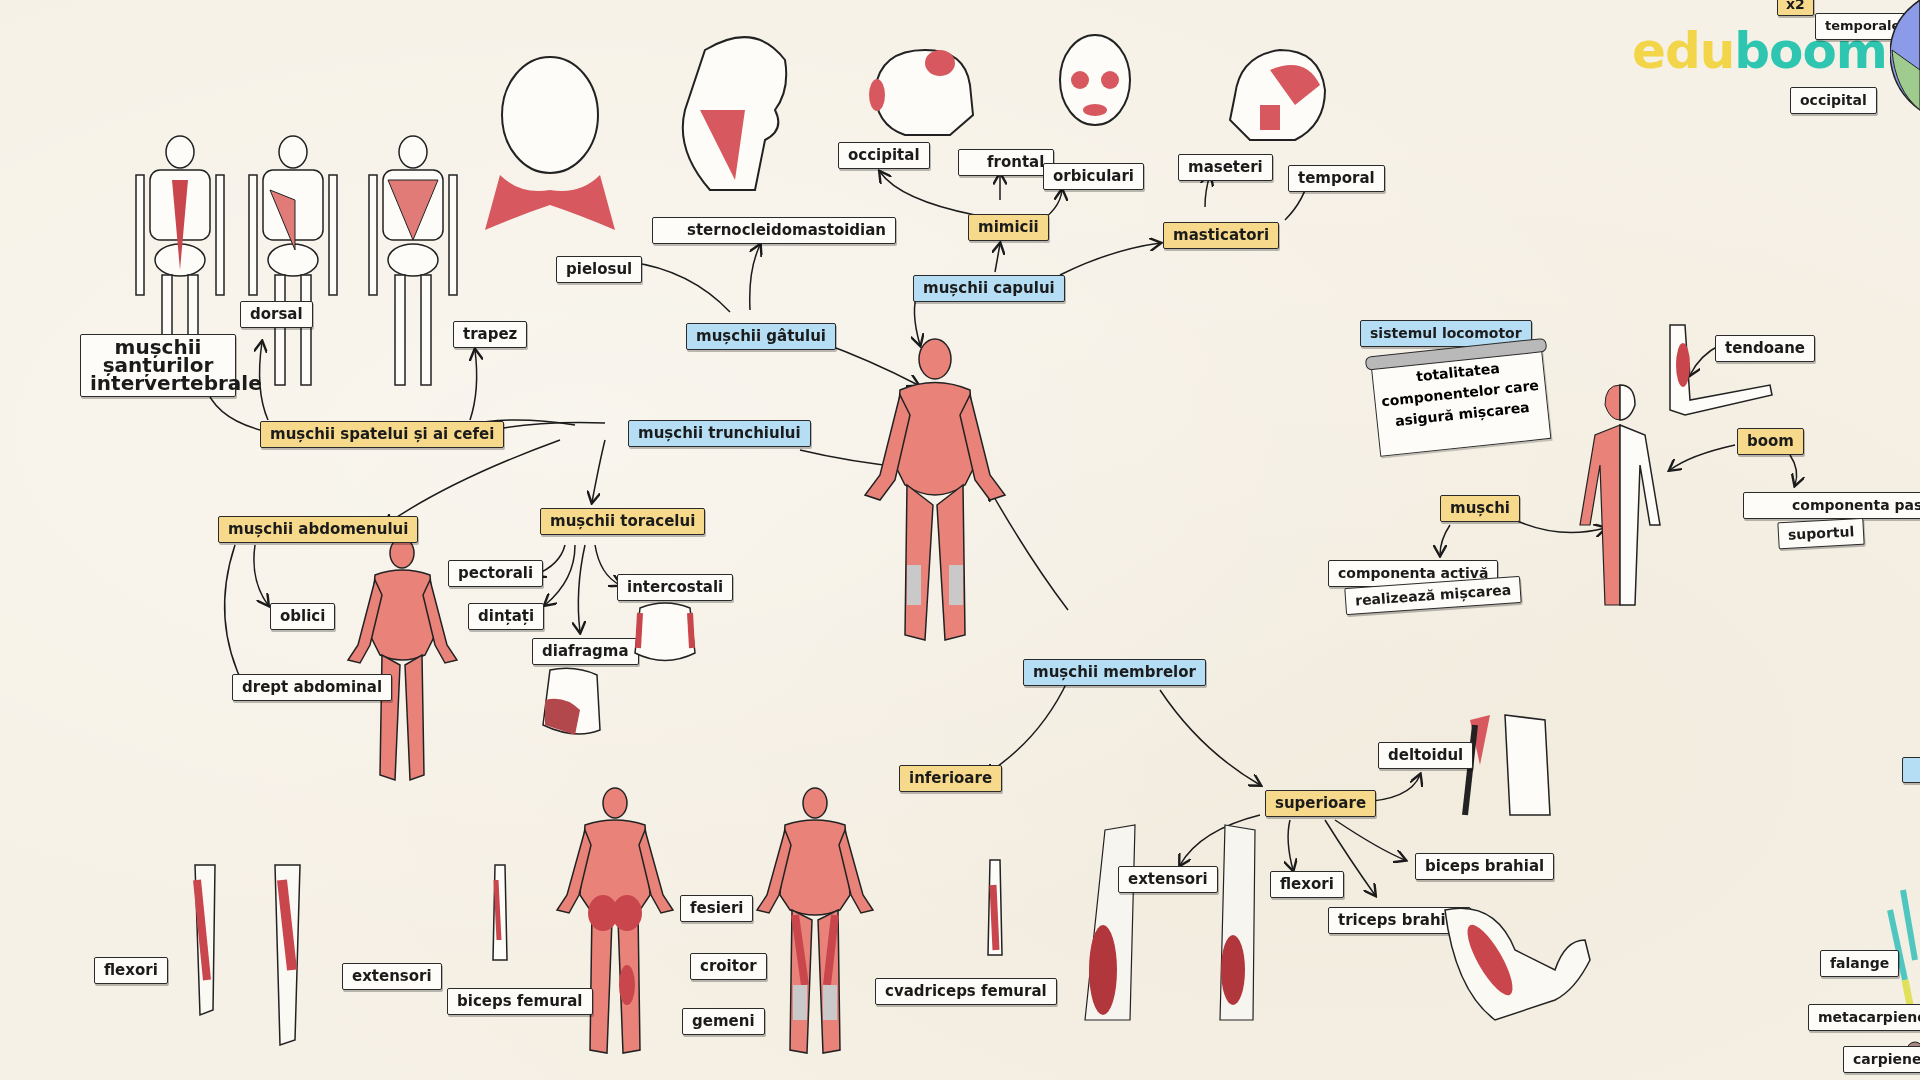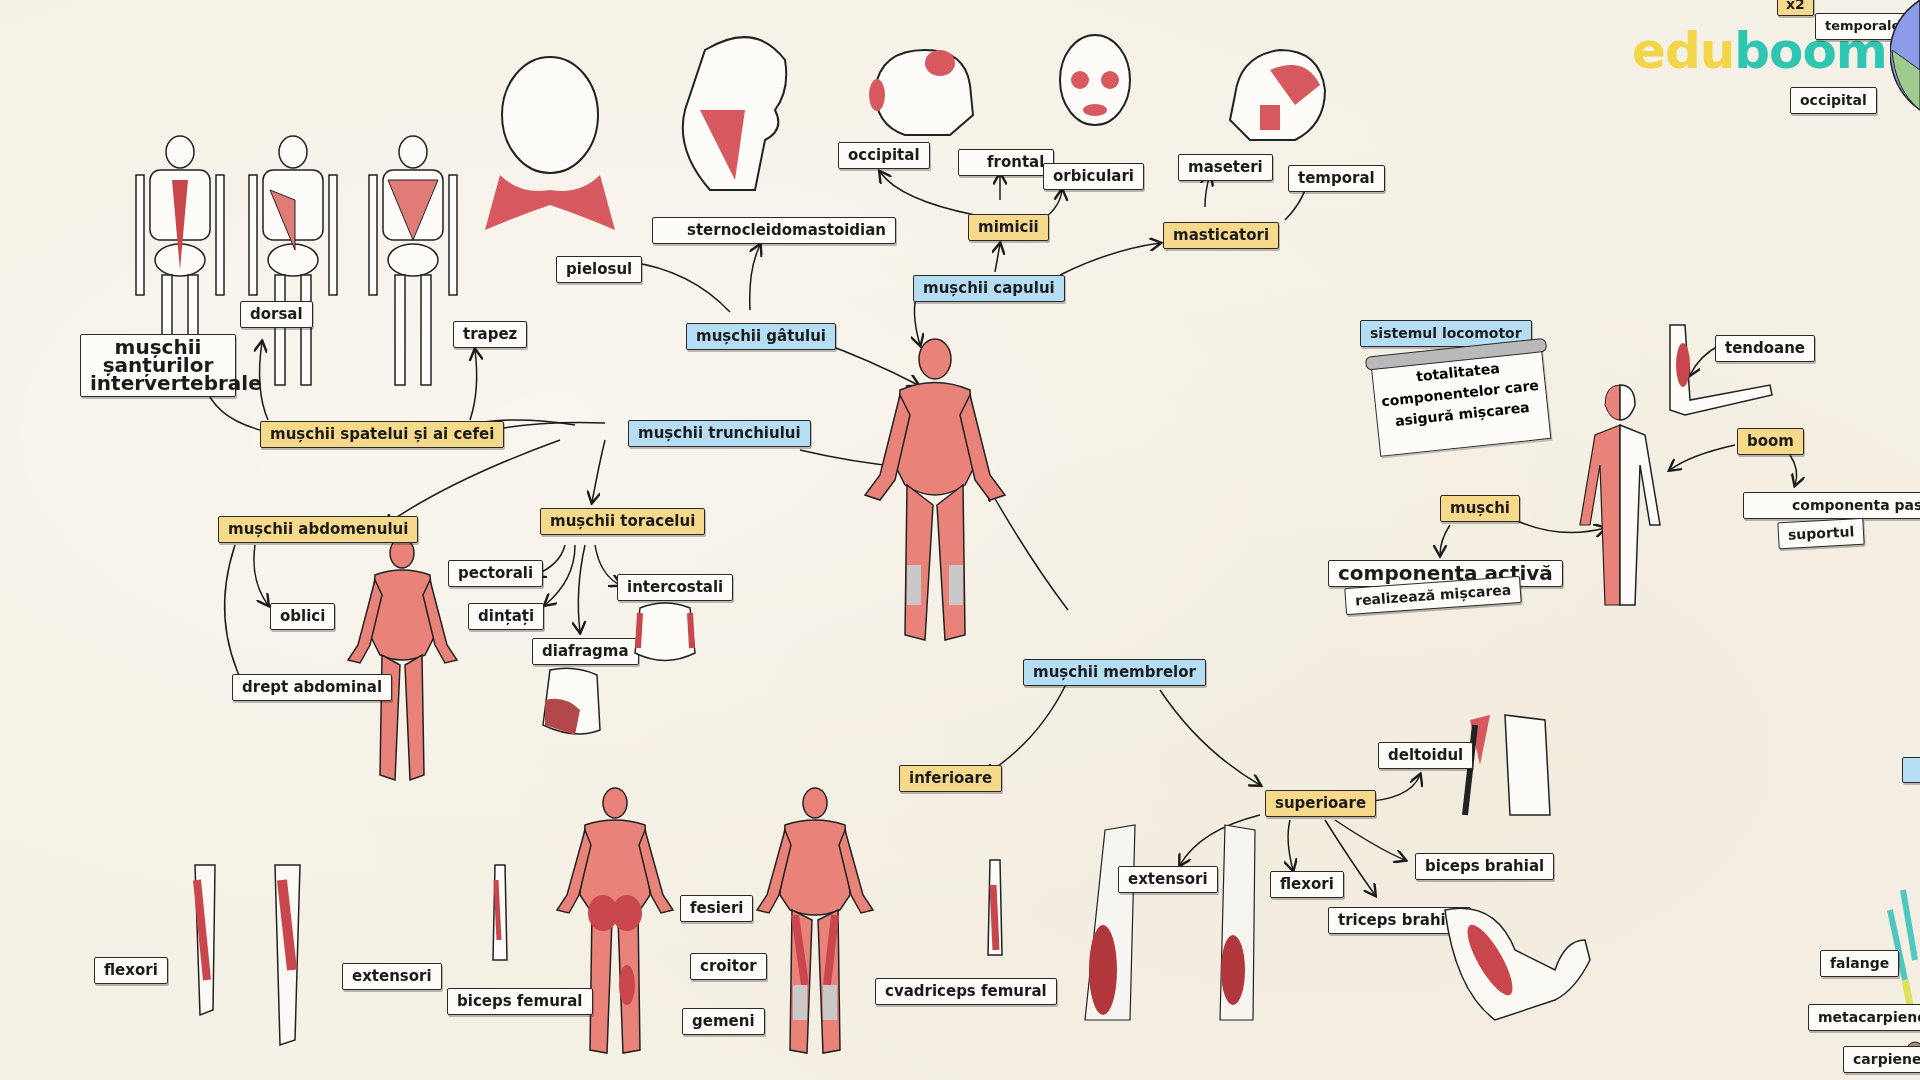--- a/index.html
+++ b/index.html
@@ -324,21 +324,21 @@
   </svg>
   <svg class="fig" style="left:1660px;top:320px" width="115" height="100">
     <path d="M10,5 L25,5 L30,80 L110,65 L112,75 L25,95 L10,90 Z" class="bone"></path>
     <ellipse cx="23" cy="45" rx="7" ry="22" fill="#c9474c"></ellipse>
   </svg>
   <div class="lbl white" style="left:1715px;top:335px;">tendoane</div>
   <div class="lbl yellow" style="left:1737px;top:428px;">boom</div>
   <div class="lbl white" style="left:1743px;top:492px;font-size:14px;padding-left:48px;">componenta pasivă</div>
   <div class="lbl white" style="left:1778px;top:520px;font-size:14px;transform:rotate(-3deg);">suportul</div>
   <div class="lbl yellow" style="left:1440px;top:495px;">mușchi</div>
-  <div class="lbl white" style="left:1328px;top:560px;font-size:20px;">componenta activă</div>
+  <div class="lbl white" style="left:1328px;top:560px;font-size:14px;">componenta activă</div>
   <div class="lbl white" style="left:1345px;top:582px;font-size:14px;transform:rotate(-4deg);">realizează mișcarea</div>
 
   <div class="lbl blue" style="left:1902px;top:757px;width:30px;height:18px;padding:3px 0;"></div>
 
   <svg class="fig" style="left:1885px;top:880px" width="35" height="200">
     <path d="M5,30 L20,100" stroke="#4fc7c0" stroke-width="6"></path>
     <path d="M18,10 L30,80" stroke="#4fc7c0" stroke-width="6"></path>
     <path d="M20,100 L30,150" stroke="#e1e05a" stroke-width="7"></path>
     <circle cx="30" cy="170" r="8" fill="#a88780" stroke="#222"></circle>
   </svg>

